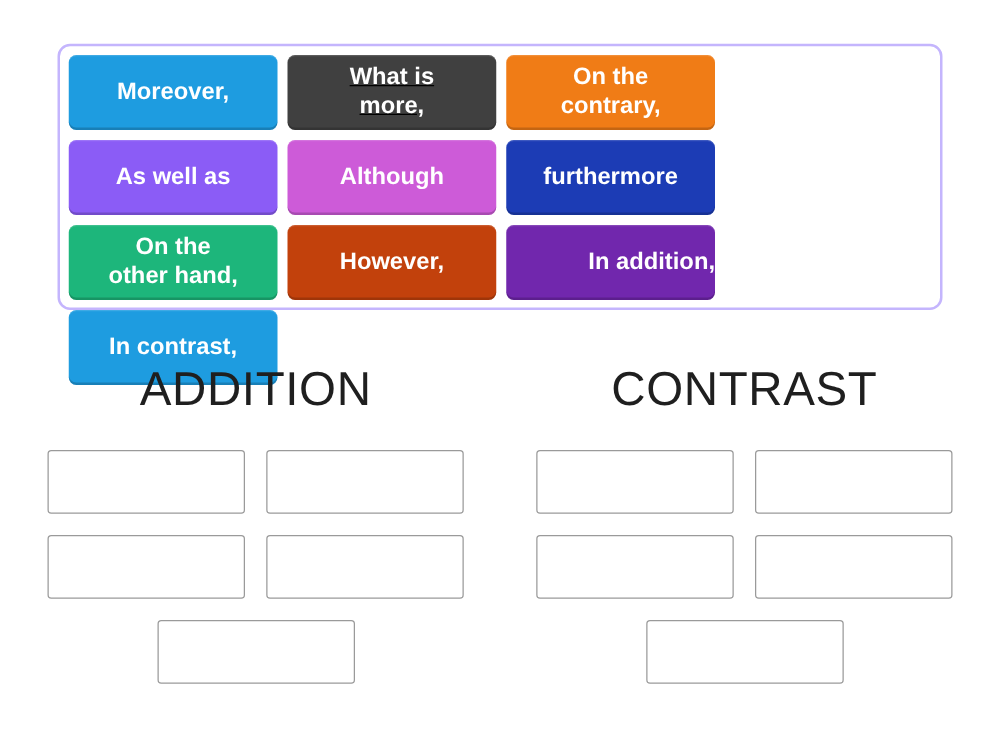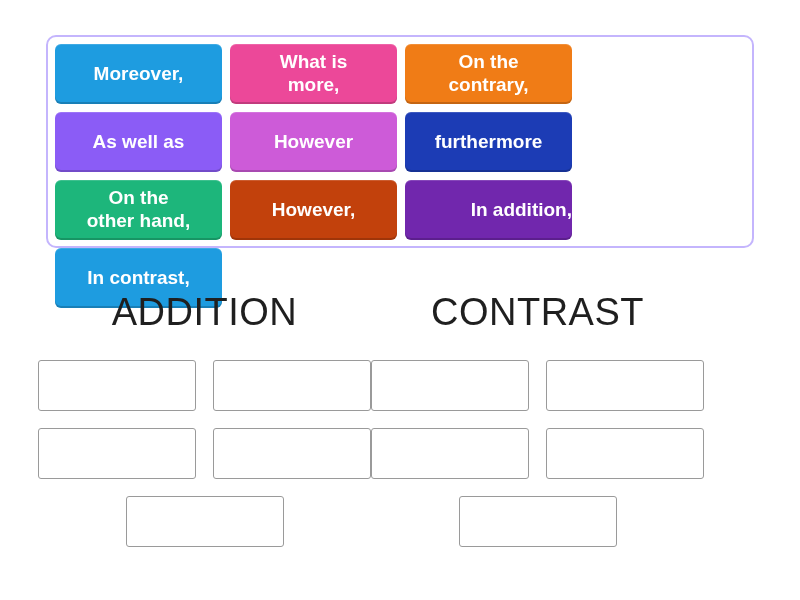--- a/index.html
+++ b/index.html
@@ -52,20 +52,21 @@
     white-space: pre-line;
     pointer-events: none;
   }
 
   
   .groups-row {
     position: absolute;
     left: 38px;
     top: 289px;
     display: flex;
+    gap: 58px;
   }
   .group {
     width: 333px;
   }
   .group-title {
     margin: 0 0 25px 0;
     font-size: 38px;
     font-weight: 400;
     line-height: 46px;
     text-align: center;
@@ -87,33 +88,33 @@
     border-radius: 3px;
   }
 </style>
 </head>
 <body>
 
 <div class="bank">
   <div class="tile" style="background-color: rgb(30, 156, 224);">
     <span class="tile-label">Moreover,</span>
   </div>
-  <div class="tile" style="background-color: #ec4899;">
+  <div class="tile" style="background-color: #404040; text-decoration: underline;">
     <span class="tile-label">What is
 more,</span>
   </div>
   <div class="tile" style="background-color: rgb(240, 124, 22);">
     <span class="tile-label">On the
 contrary,</span>
   </div>
   <div class="tile" style="background-color: #8b5cf6;">
     <span class="tile-label">As well as</span>
   </div>
   <div class="tile" style="background-color: rgb(205, 91, 216);">
-    <span class="tile-label">However</span>
+    <span class="tile-label">Although</span>
   </div>
   <div class="tile" style="background-color: rgb(28, 60, 181); align-items: center;">
     <span class="tile-label">furthermore</span>
   </div>
   <div class="tile" style="background-color: rgb(29, 182, 123);">
     <span class="tile-label">On the
 other hand,</span>
   </div>
   <div class="tile" style="background-color: #c2410c;">
     <span class="tile-label">However,</span>

